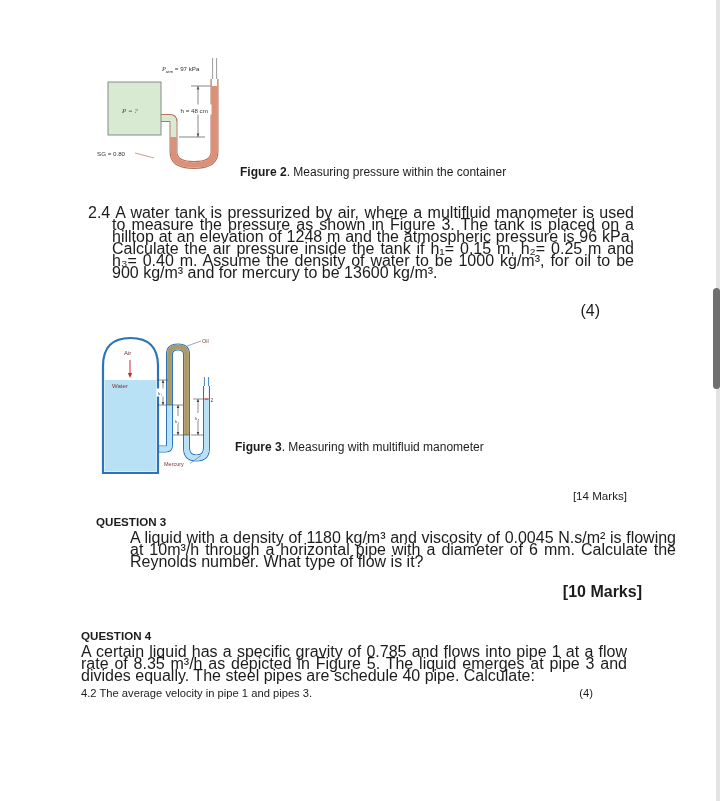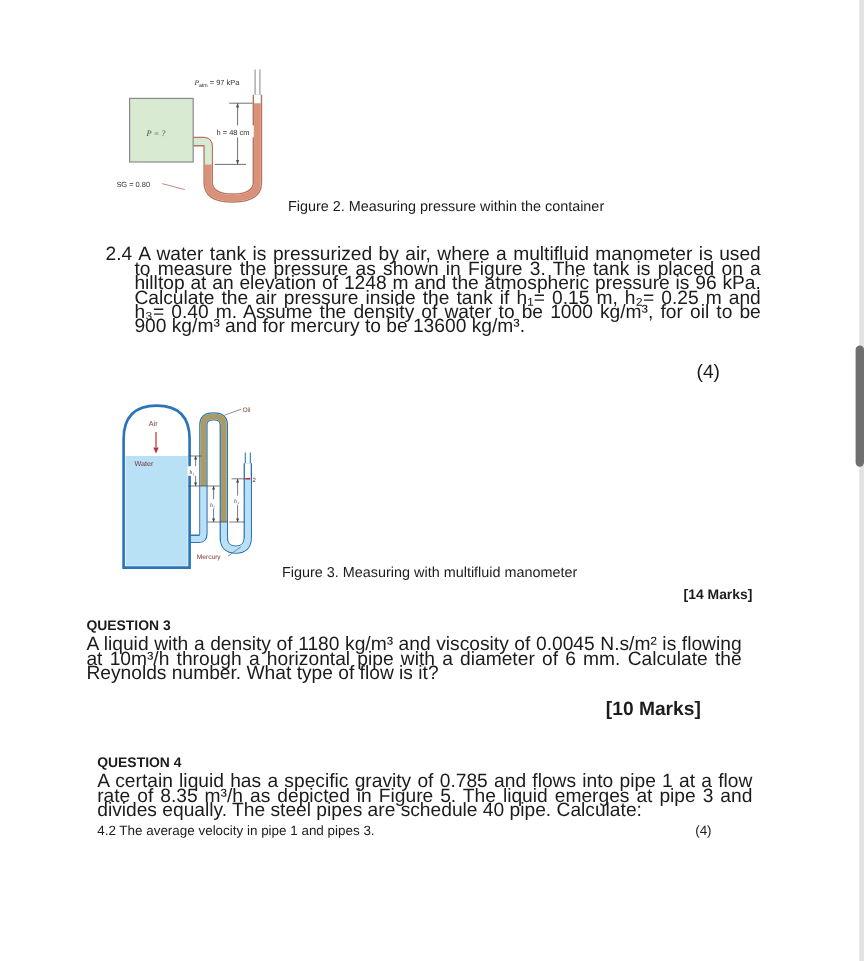--- a/index.html
+++ b/index.html
@@ -9,21 +9,21 @@
   }
   .page{position:relative;width:720px;height:801px;background:#ffffff;}
   .para{
     font-size:16px;line-height:12px;text-align:justify;
     width:546px;box-sizing:border-box;
   }
   .hang{padding-left:24px;text-indent:-24px;position:relative;}
   .rel{position:relative;}
   .qnum{margin-right:5px;}
   .caption{position:absolute;font-size:12px;white-space:nowrap;}
-  .caption b{font-weight:normal;}
+  .caption b{font-weight:bold;}
   .qtitle{font-weight:bold;font-size:11.6px;line-height:21px;}
   .marks{position:absolute;right:34px;bottom:0;text-indent:0;}
   .marks-bold{font-weight:bold;}
   .row{display:flex;justify-content:space-between;line-height:22px;font-size:11.2px;padding-right:34px;}
   .sb-track{position:absolute;right:0;top:0;width:4px;height:801px;background:#e3e3e3;}
   .sb-thumb{position:absolute;right:0;top:288px;width:7px;height:101px;background:#6f6f6f;border-radius:5px;}
   svg text{font-family:"Liberation Sans","DejaVu Sans",sans-serif;}
   .dimlabel{font-family:"Liberation Serif","DejaVu Serif",serif;font-style:italic;}
 </style>
 </head>
@@ -132,29 +132,29 @@
     <line x1="106.4" y1="65" x2="110.6" y2="65" stroke="#cc2222" stroke-width="1.2"></line>
     <text x="112.5" y="67.5" font-size="5" fill="#444">2</text>
 
     <text x="104" y="9" font-size="5.5" fill="#7a4a33">Oil</text>
     <line x1="103" y1="7" x2="89" y2="12" stroke="#666" stroke-width="0.6"></line>
 
     <text x="66" y="132" font-size="5.5" fill="#7a3333">Mercury</text>
     <line x1="92" y1="129.5" x2="103" y2="121.5" stroke="#666" stroke-width="0.6"></line>
   </svg>
 
-  <div class="caption" style="left:235px;top:470px;">
+  <div class="caption" style="left:235px;top:440px;">
     <b>Figure 3</b><span>. Measuring with multifluid manometer</span>
   </div>
 
-  <div style="position:absolute;left:88px;top:488px;width:546px;box-sizing:border-box;text-align:right;padding-right:7px;font-weight:bold;font-size:11.6px;line-height:16px;">[14 Marks]</div>
+  <div style="position:absolute;left:88px;top:488px;width:546px;box-sizing:border-box;text-align:right;padding-right:7px;font-weight:normal;font-size:11.6px;line-height:16px;">[14 Marks]</div>
 
-  <div style="position:absolute;left:72px;top:511px;width:546px;">
+  <div style="position:absolute;left:96px;top:511px;width:546px;">
     <div class="qtitle">QUESTION 3</div>
-    <div class="para rel" style="height:66px;">
+    <div class="para rel" style="height:66px;margin-left:34px;">
       <span>A liquid with a density of 1180 kg/m³ and viscosity of 0.0045 N.s/m² is flowing at 10m³/h through a horizontal pipe with a diameter of 6 mm. Calculate the Reynolds number. What type of flow is it?</span>
       <span class="marks marks-bold">[10 Marks]</span>
     </div>
   </div>
 
   <div style="position:absolute;left:81px;top:625px;width:546px;">
     <div class="qtitle">QUESTION 4</div>
     <div class="para">
       <span>A certain liquid has a specific gravity of 0.785 and flows into pipe 1 at a flow rate of 8.35 m³/h as depicted in Figure 5. The liquid emerges at pipe 3 and divides equally. The steel pipes are schedule 40 pipe. Calculate:</span>
     </div>

